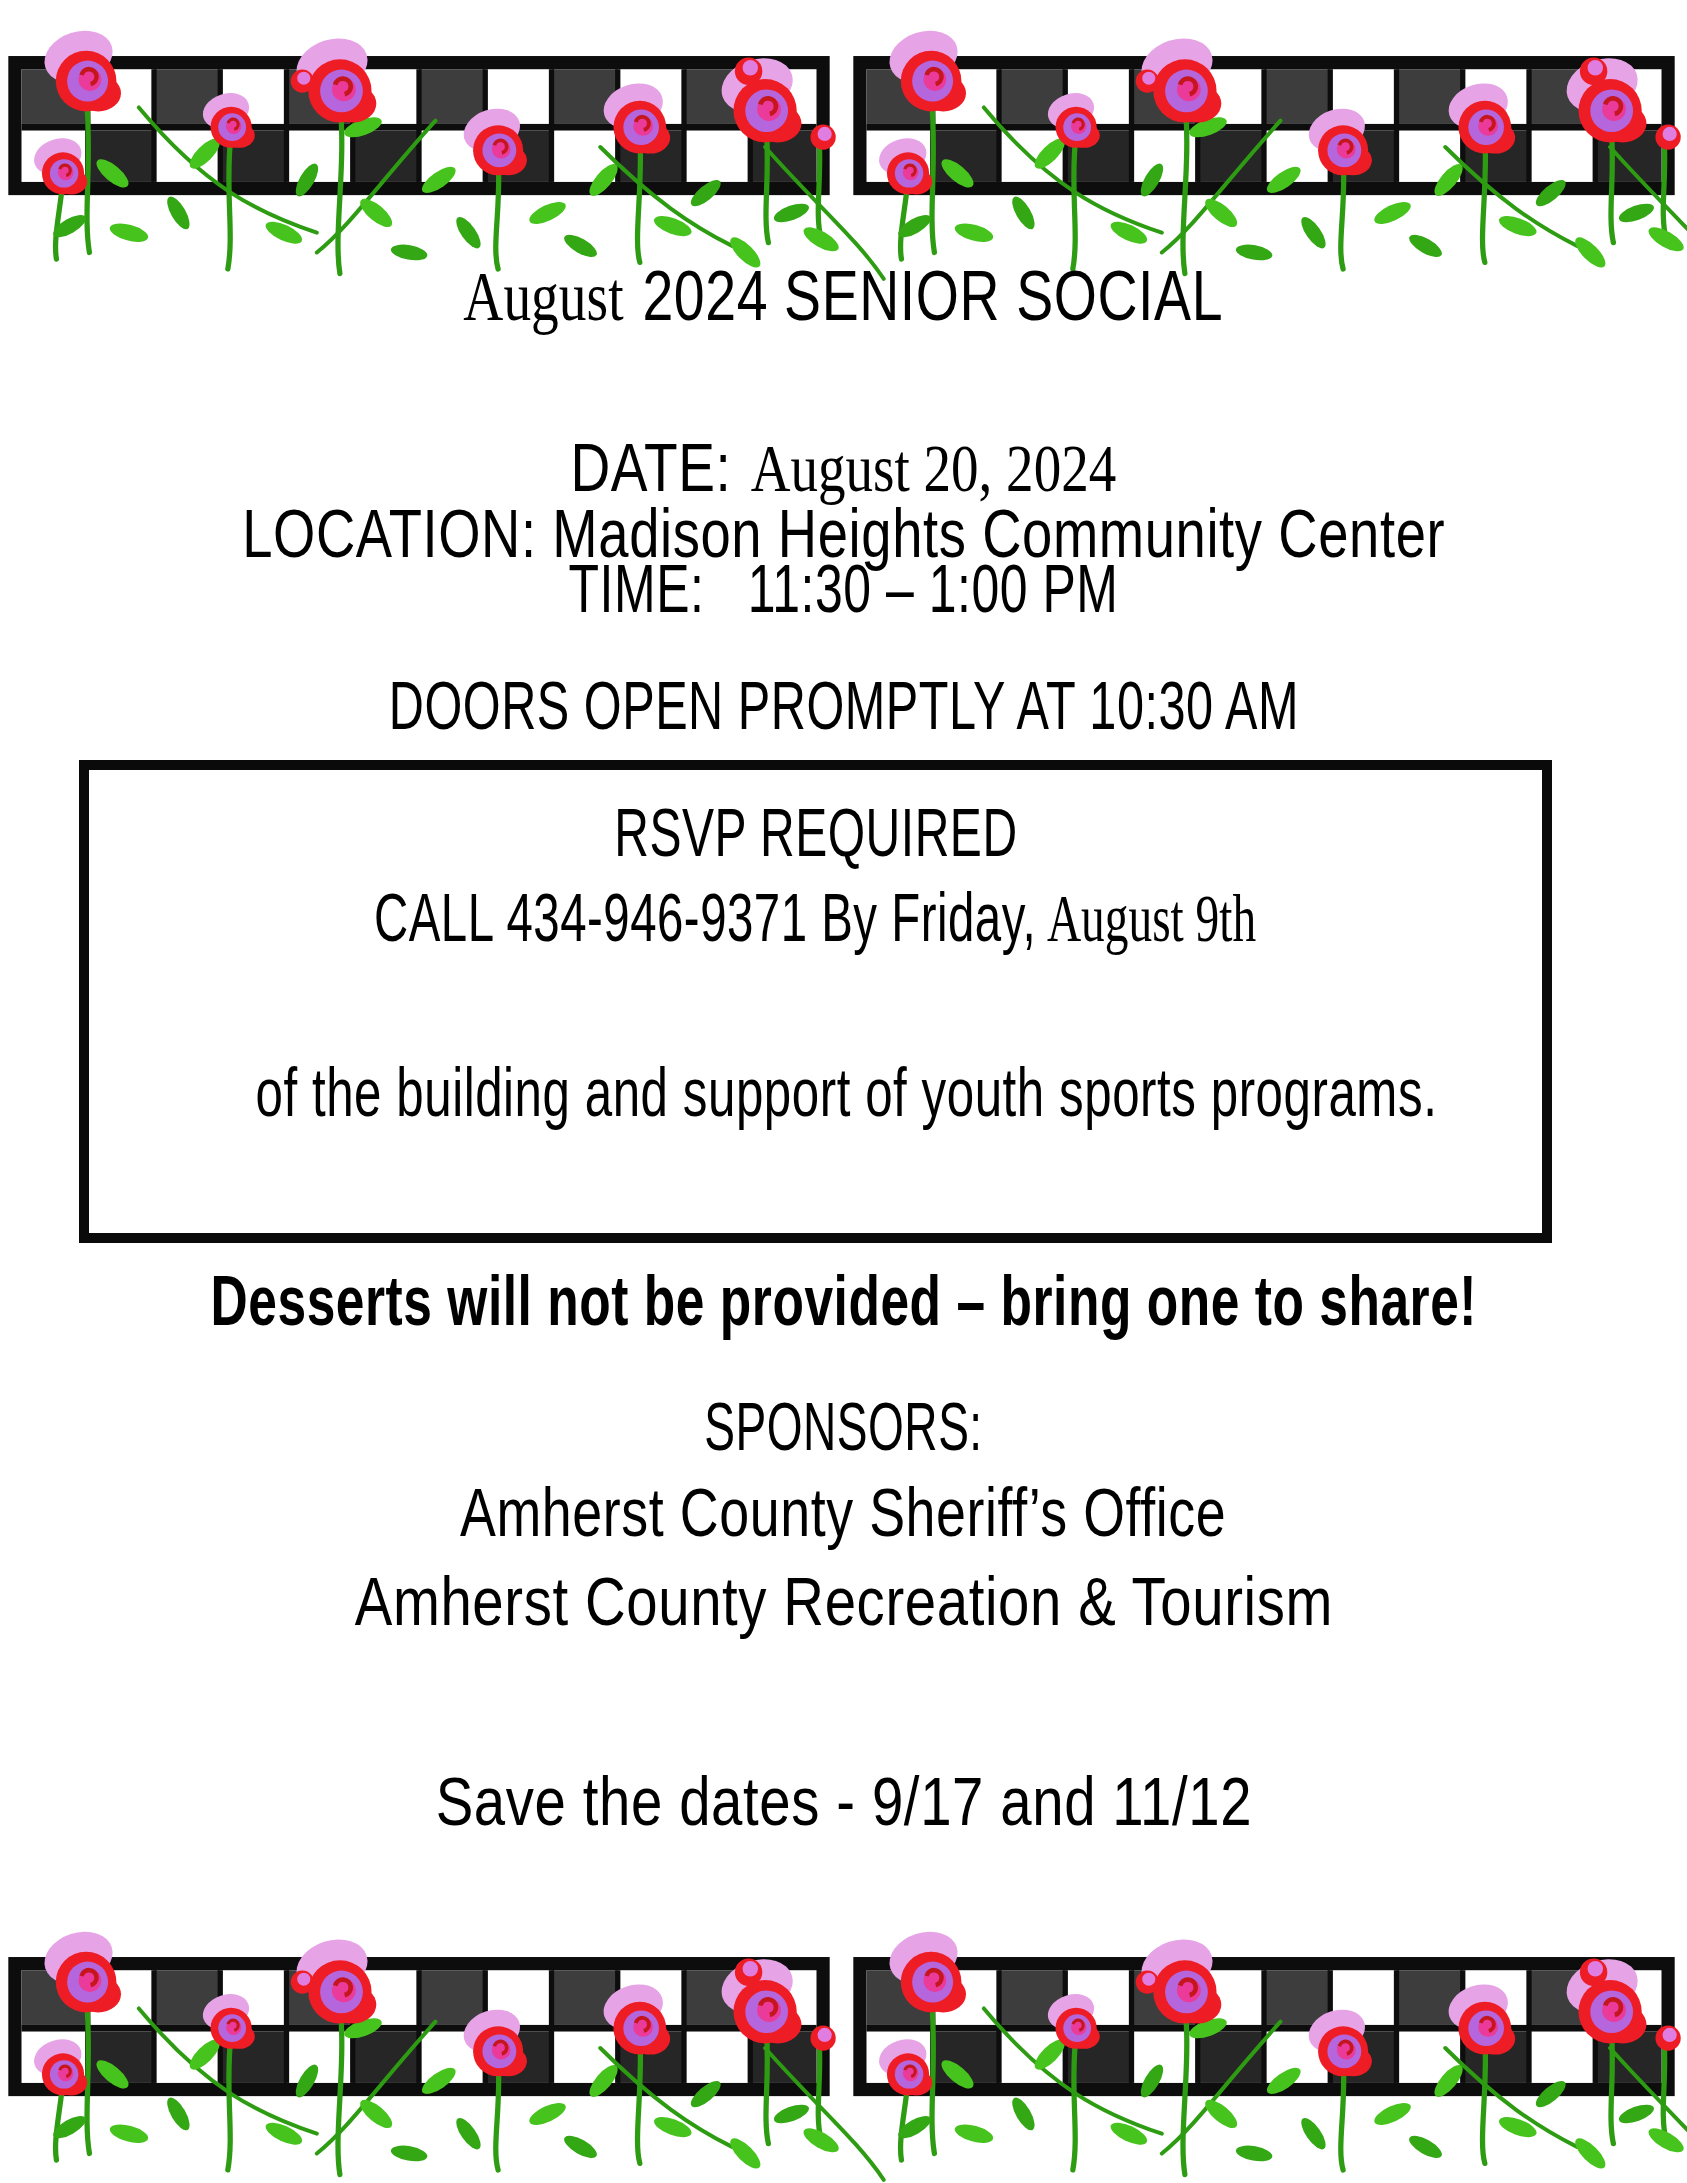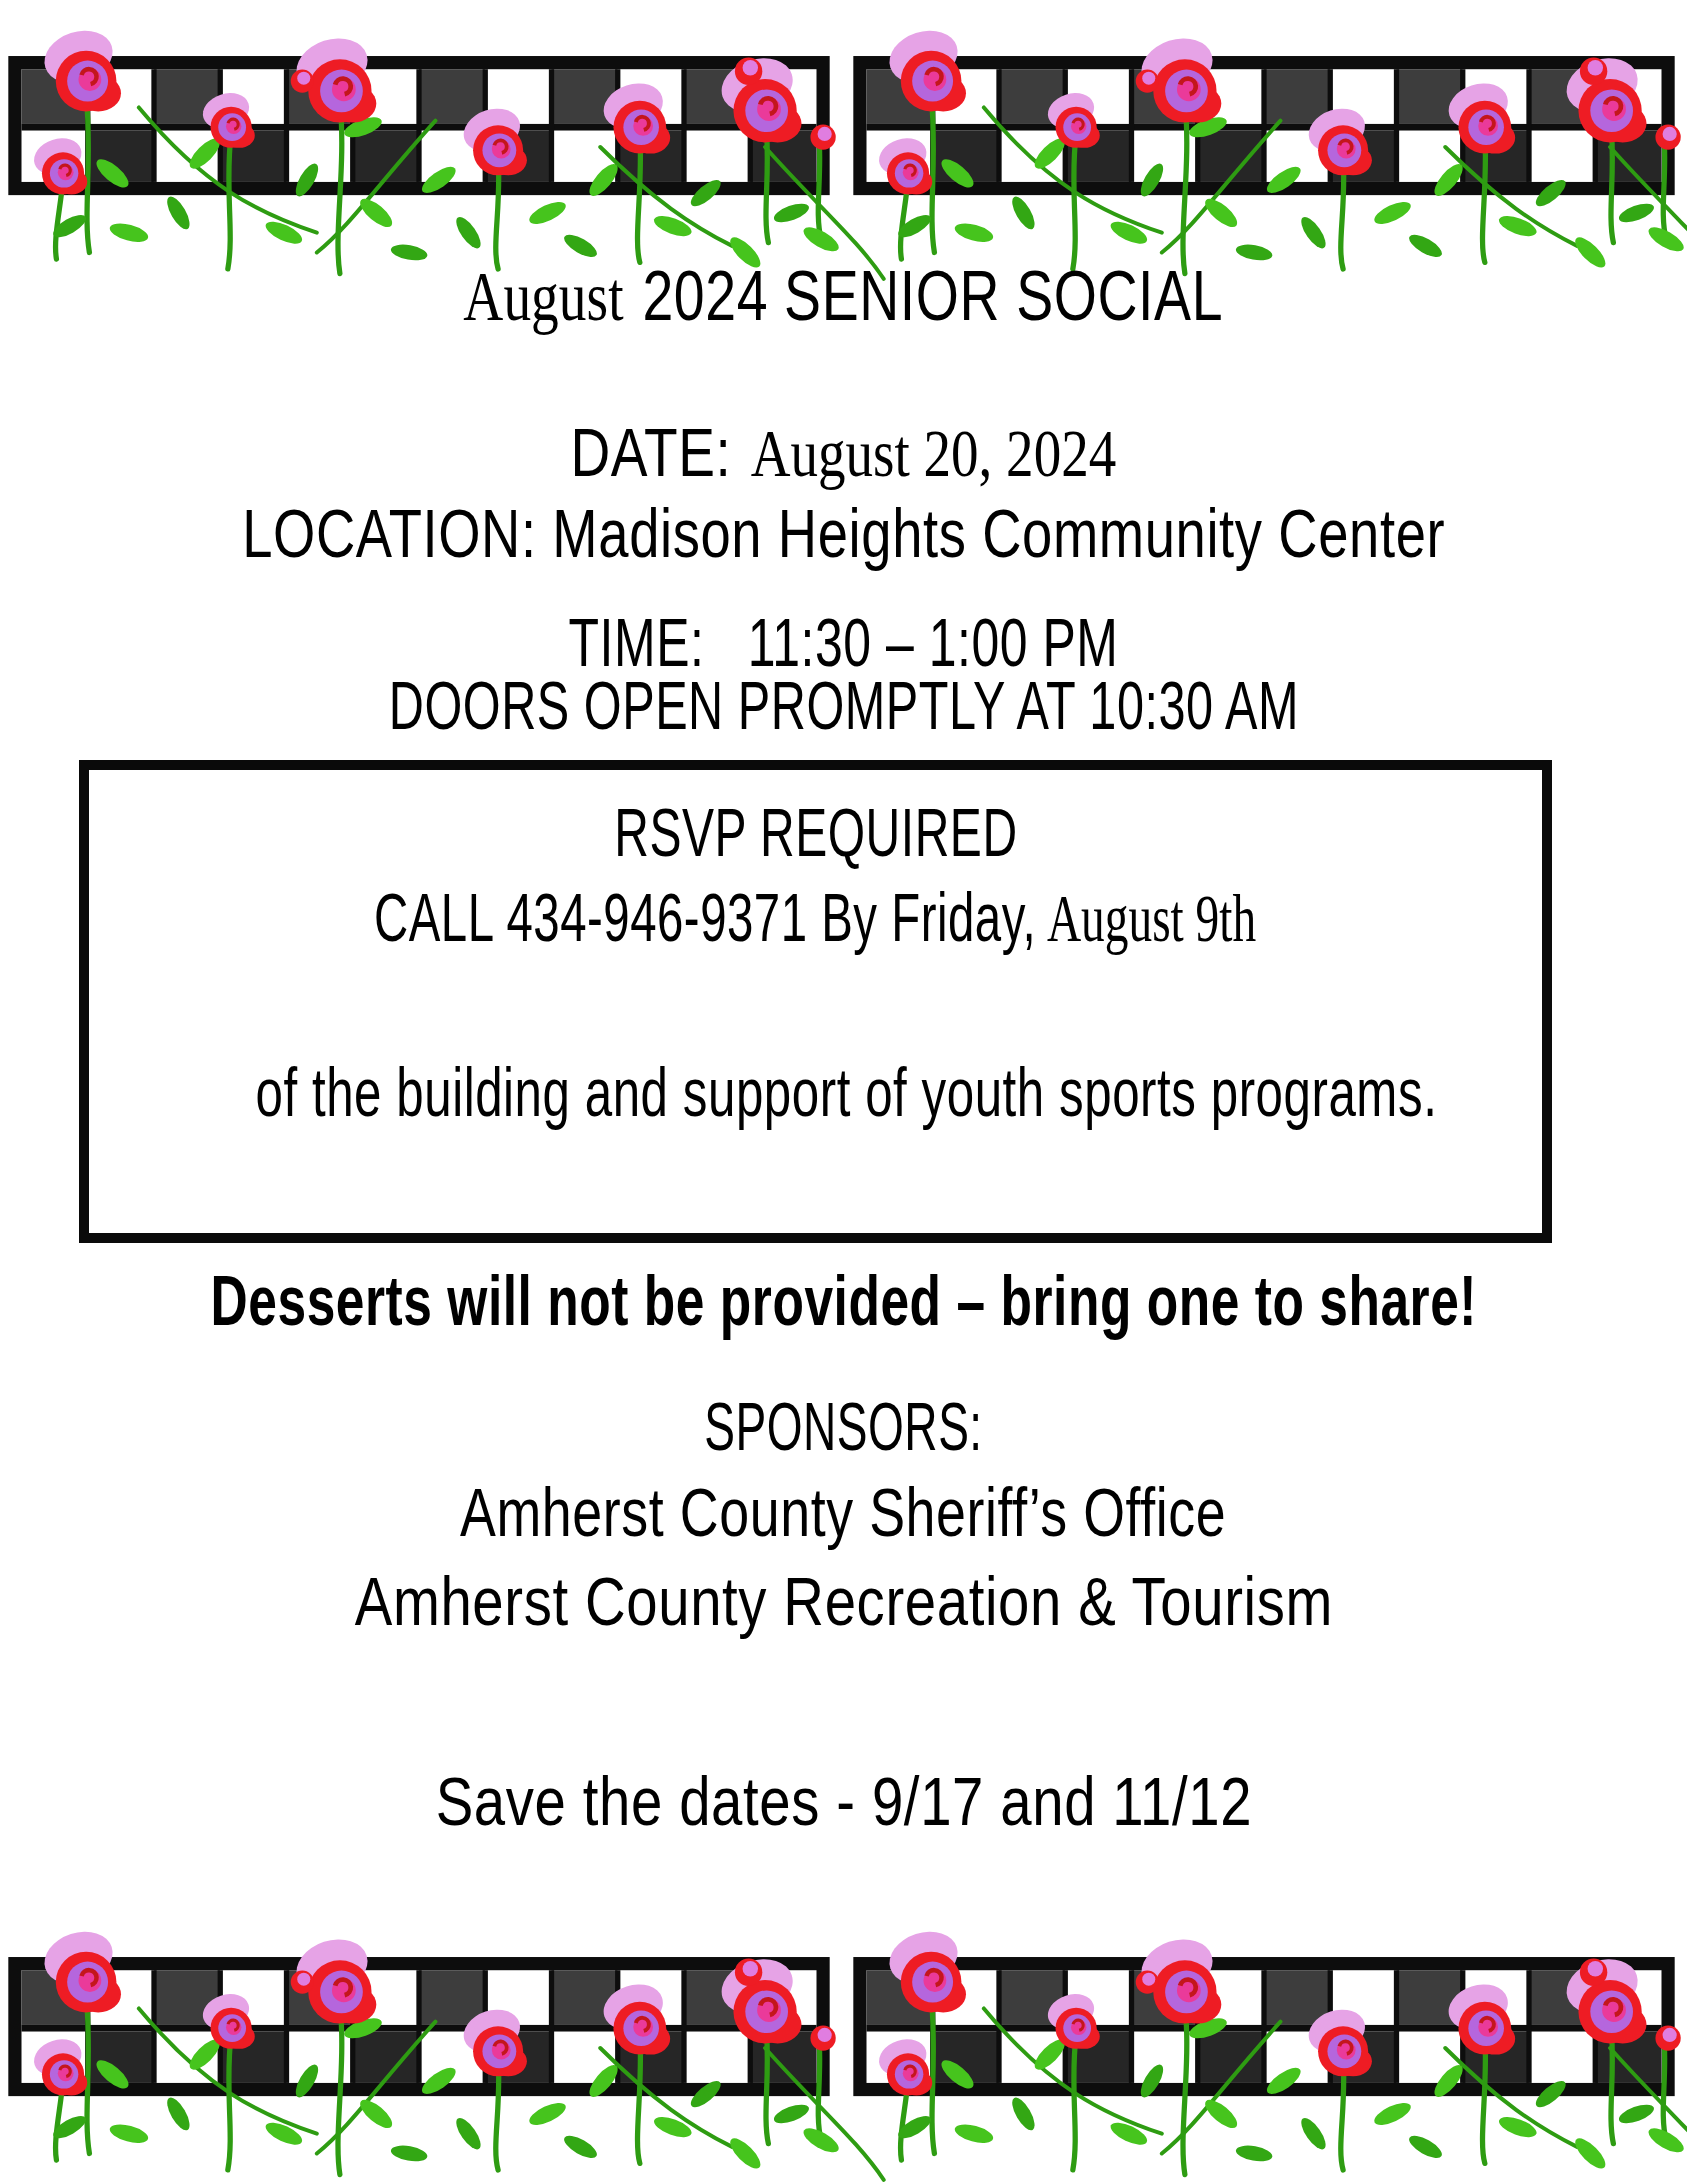--- a/index.html
+++ b/index.html
@@ -132,29 +132,29 @@
         <use href="#trellis"></use>
       </svg>
   </div>
 
   <div class="line" style="top:259px;font-size:66px;--sx:.84">
     <span class="sq">
       <span class="serif">August</span><span class="gap-l">2024 SENIOR SOCIAL</span>
     </span>
   </div>
 
-  <div class="line" style="top:417px;--sx:.86">
+  <div class="line" style="top:432px;--sx:.86">
     <span class="sq">
       <span>DATE:</span><span class="serif gap-l">August 20, 2024</span>
     </span>
   </div>
   <div class="line" style="top:498px;--sx:.85">
     <span class="sq">LOCATION: Madison Heights Community Center</span>
   </div>
-  <div class="line" style="top:607px;--sx:.78">
+  <div class="line" style="top:553px;--sx:.78">
     <span class="sq">TIME:&nbsp;&nbsp;&nbsp;11:30 – 1:00 PM</span>
   </div>
   <div class="line" style="top:670px;--sx:.76">
     <span class="sq">DOORS OPEN PROMPTLY AT 10:30 AM</span>
   </div>
 
   <div class="rsvp-box"></div>
   <div class="line in-box" style="top:797px;--sx:.75">
     <span class="sq">RSVP REQUIRED</span>
   </div>

